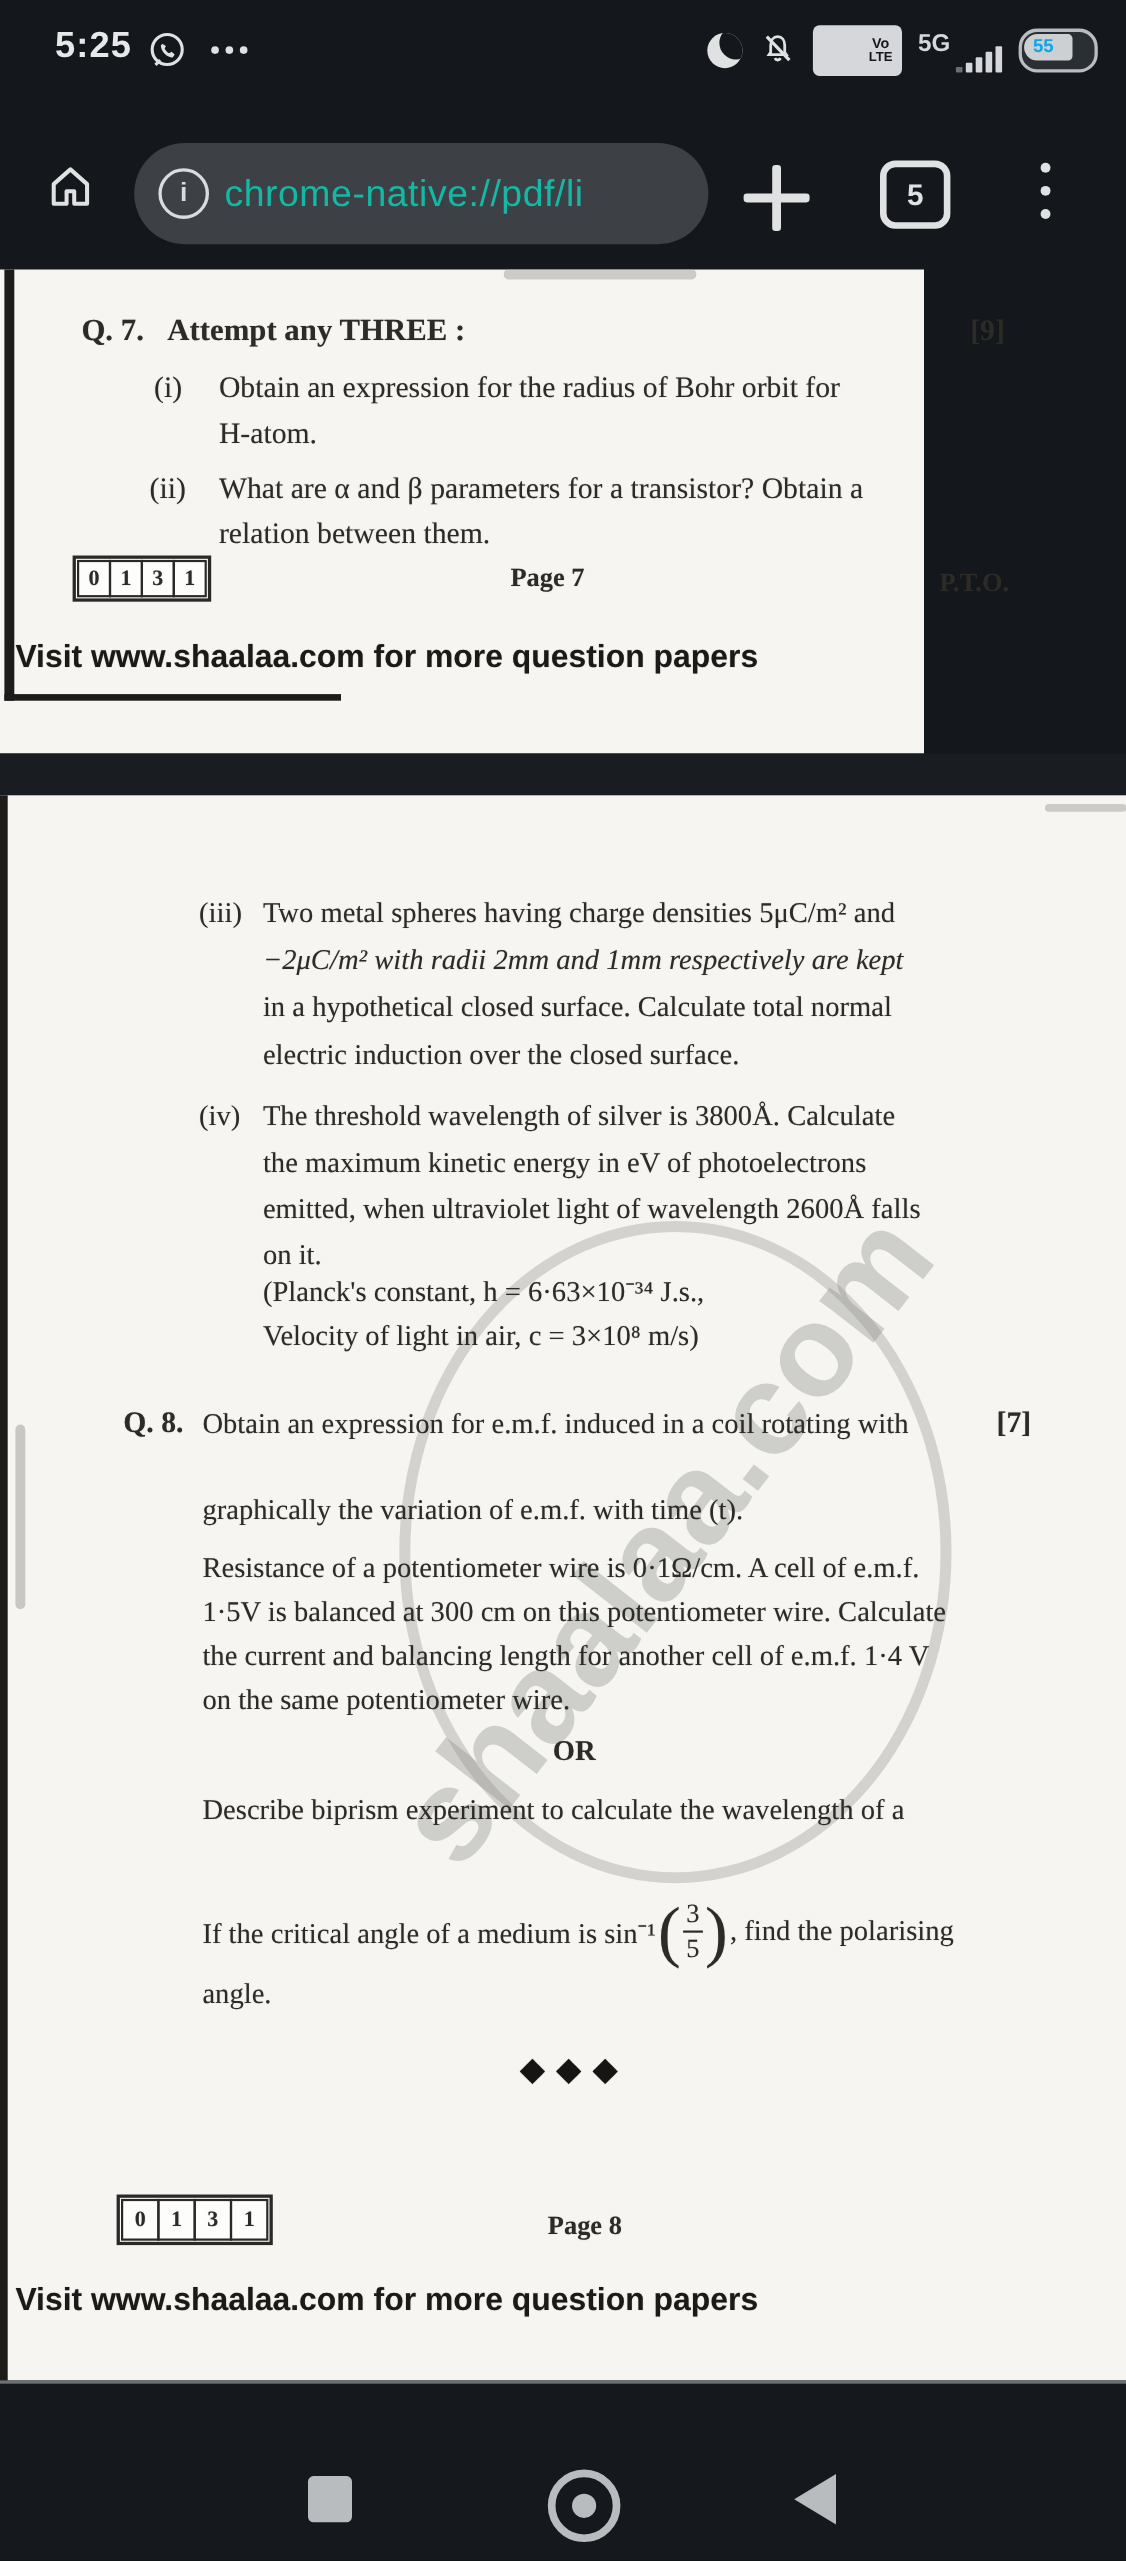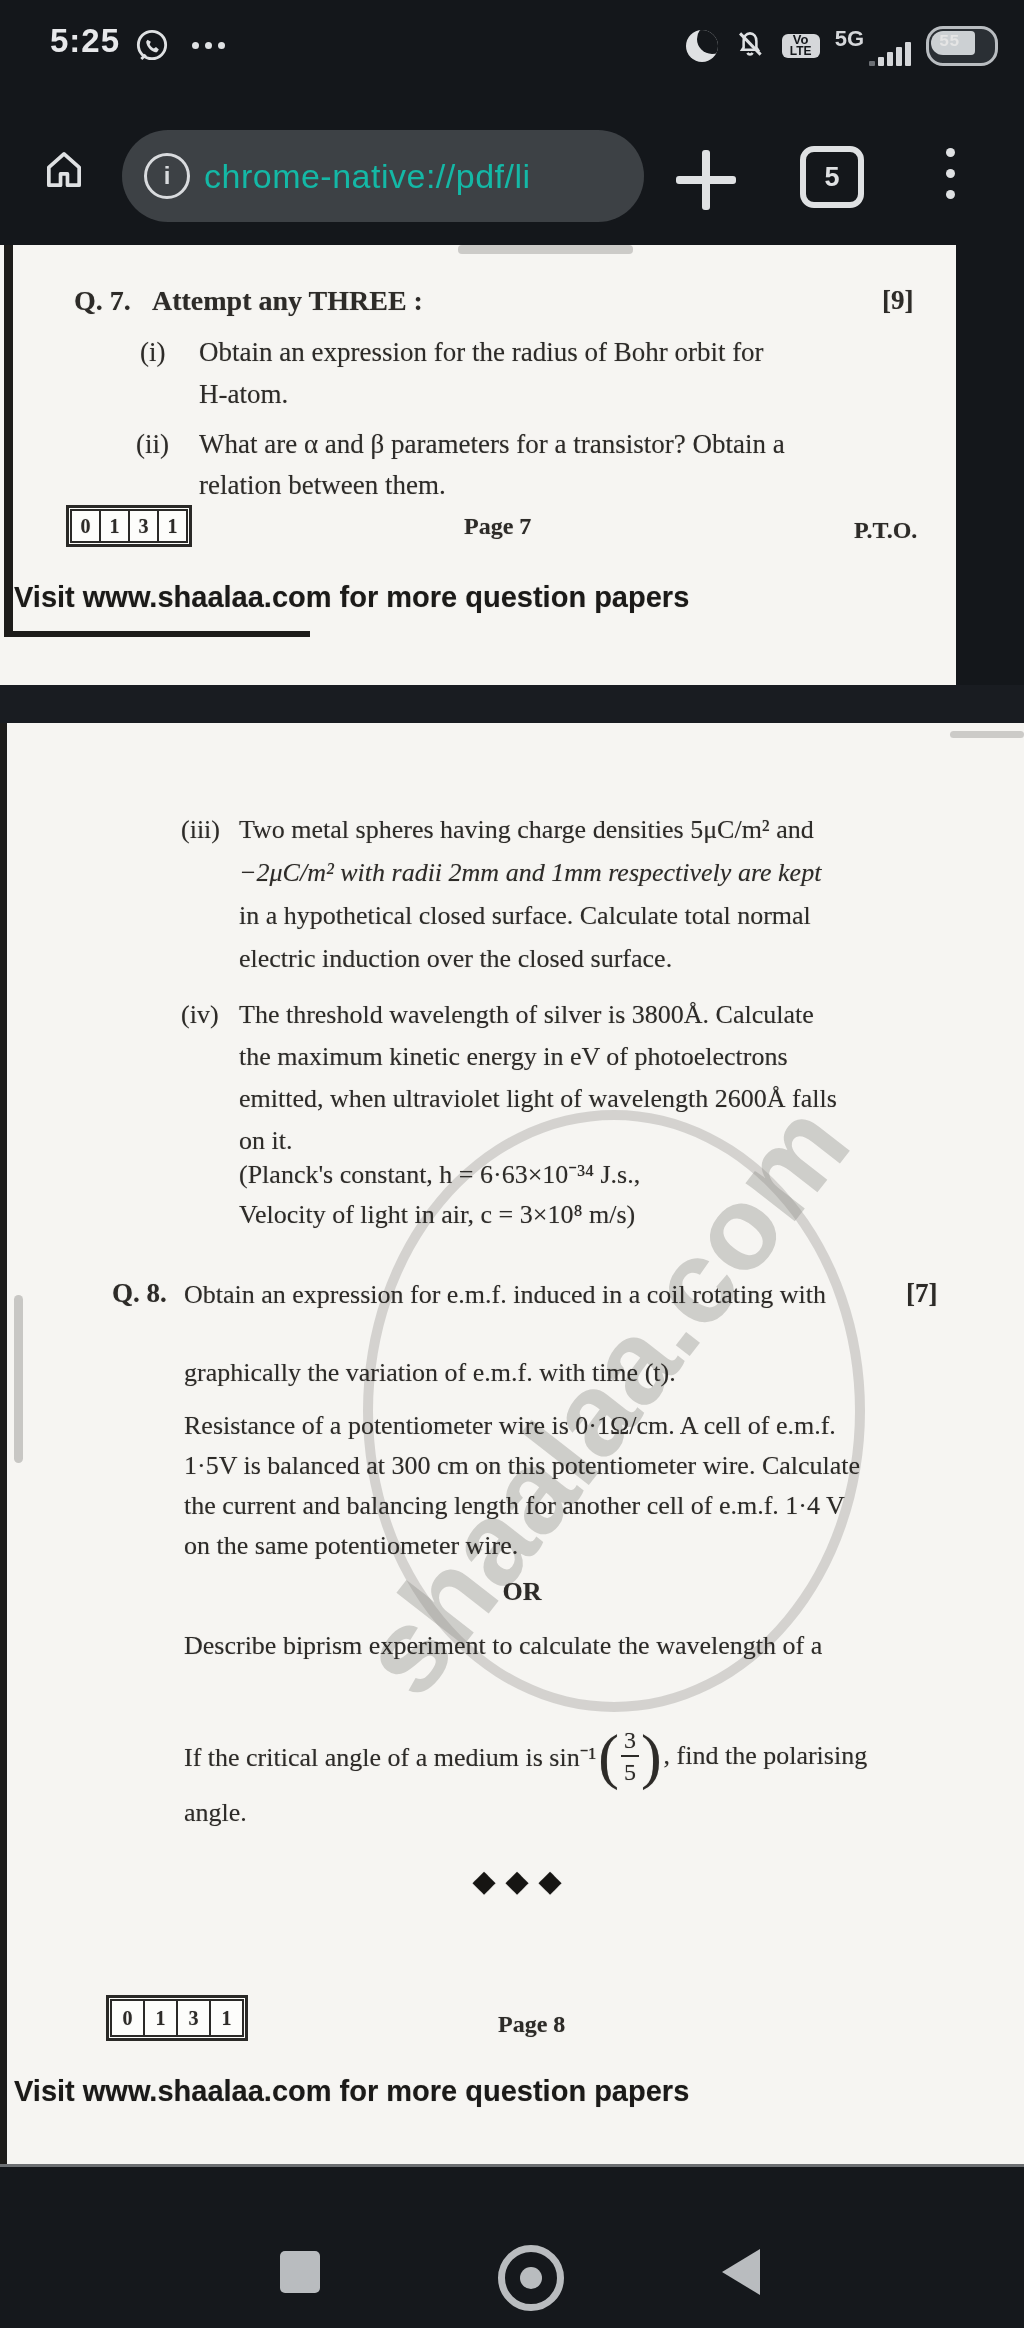--- a/index.html
+++ b/index.html
@@ -10,30 +10,30 @@
 
   
   .statusbar{left:0;top:0;width:1024px;height:120px;}
   .time{left:50px;top:22px;font-size:33px;font-weight:600;color:#e7e8ea;letter-spacing:1px;}
   .wa-icon{left:132px;top:26px;width:40px;height:40px;}
   .more-dots{left:192px;top:42px;display:flex;gap:6px;}
   .more-dots i{width:7px;height:7px;border-radius:50%;background:#dfe1e3;}
   .right-icons{right:26px;top:22px;height:48px;display:flex;align-items:center;gap:15px;}
   .moon{width:32px;height:32px;border-radius:50%;background:#dfe1e3;position:relative;overflow:hidden;}
   .moon:after{content:"";position:absolute;width:30px;height:30px;border-radius:50%;background:#14171b;left:11px;top:-6px;}
-  .volte{width:38px;height:24px;background:#d5d7da;border-radius:6px;display:flex;flex-direction:column;
-         align-items:center;justify-content:center;line-height:0.95;}
+  .volte{width:38px;height:46px;background:#d5d7da;border-radius:6px;display:flex;flex-direction:column;
+         align-items:center;justify-content:center;line-height:0.95;padding-left:43px;}
   .volte b{font-family:"Liberation Sans",sans-serif;color:#15181c;font-size:12px;}
   .volte b:first-child{font-size:13px;}
   .sig{display:flex;align-items:flex-end;gap:3px;}
   .sig .g5{font-family:"Liberation Sans",sans-serif;font-weight:700;font-size:22px;color:#d5d7da;margin-right:2px;margin-bottom:14px;}
   .sig i{display:block;width:6px;background:#d5d7da;border-radius:1px;}
   .bat{width:66px;height:34px;border:3px solid #b9bdc1;border-radius:17px;position:relative;background:#2a2f34;}
   .bat .fill{position:absolute;left:2px;top:2px;width:44px;height:24px;background:#ccd0d3;border-radius:12px 4px 4px 12px;}
-  .bat .pct{position:absolute;left:10px;top:3px;font-family:Liberation Mono, monospace;font-weight:700;font-size:17px;color:#e5e5e5;}
+  .bat .pct{position:absolute;left:10px;top:3px;font-family:Liberation Sans, sans-serif;font-weight:700;font-size:17px;color:#0ea5e9;}
 
   
   .toolbar{left:0;top:120px;width:1024px;height:125px;}
   .home-btn{left:38px;top:24px;width:52px;height:52px;}
   .omnibox{left:122px;top:10px;width:522px;height:92px;border-radius:46px;background:#3d4145;
            display:flex;align-items:center;}
   .info-ic{width:40px;height:40px;border:3px solid #d9dbde;border-radius:50%;margin-left:22px;
            display:flex;align-items:center;justify-content:center;color:#d9dbde;
            font-family:"Liberation Sans",sans-serif;font-size:24px;font-weight:700;font-style:normal;}
   .url{margin-left:14px;font-family:"Liberation Sans",sans-serif;font-size:34px;color:#14b8a6;letter-spacing:0.5px;}
@@ -43,21 +43,21 @@
   .plus .v{left:26px;top:0;width:8px;height:60px;}
   .tabs-btn{left:800px;top:26px;width:52px;height:50px;border:6px solid #dfe1e3;border-radius:14px;
             display:flex;align-items:center;justify-content:center;}
   .tabs-btn span{font-family:"Liberation Sans",sans-serif;font-weight:700;font-size:27px;color:#dfe1e3;}
   .kebab{left:946px;top:28px;width:10px;display:flex;flex-direction:column;gap:12px;}
   .kebab i{width:9px;height:9px;border-radius:50%;background:#dfe1e3;}
 
   
   .page{background:#f6f5f2;color:#2d2b28;}
   .page *{text-shadow:0 0 1px rgba(45,43,40,0.35);}
-  .page1{left:0;top:245px;width:956px;height:440px;}
+  .page1{left:0;top:245px;width:840px;height:440px;}
   .page2{left:0;top:723px;width:1024px;height:1449px;}
   .gap{left:0;top:685px;width:1024px;height:38px;background:#191c21;}
   .edge{background:#1d1c1a;}
   .serifline{font-size:27px;white-space:nowrap;}
   .p2line{font-size:26px;white-space:nowrap;}
   .qhead{font-weight:700;font-size:28px;white-space:nowrap;}
   .marks{font-weight:700;font-size:27px;}
   .codebox{display:flex;border:3px solid #2a2927;background:#fdfdfb;padding:1px;}
   .codebox span{display:flex;align-items:center;justify-content:center;border:2px solid #2a2927;
                 font-weight:700;font-size:20px;margin-left:-2px;}

